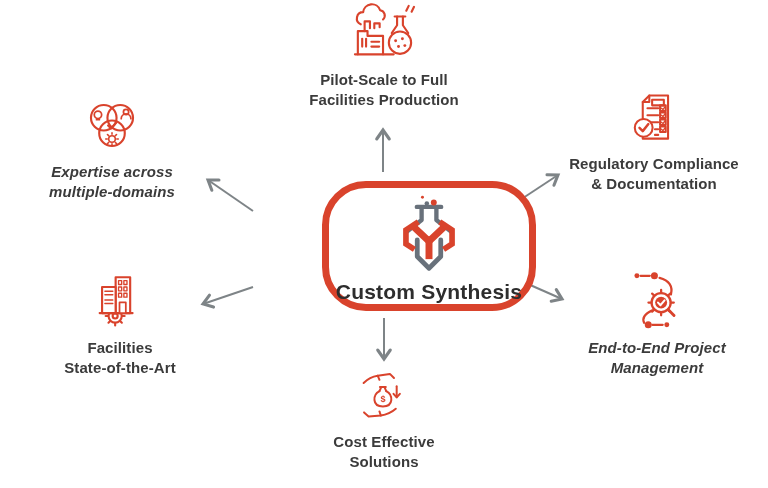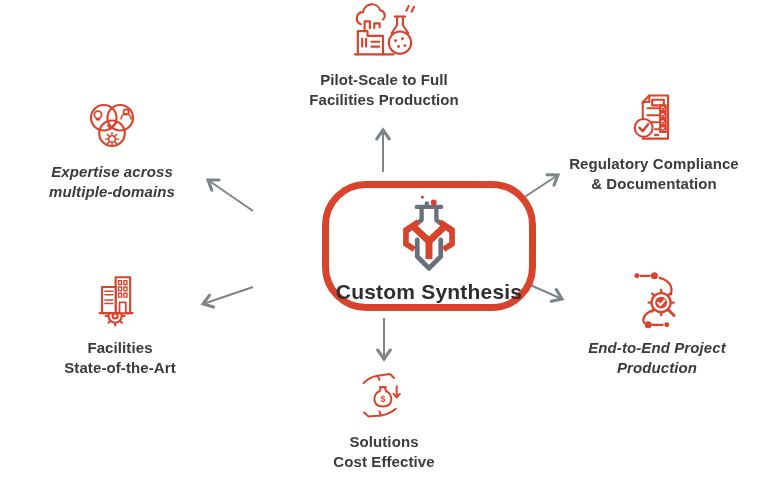--- a/index.html
+++ b/index.html
@@ -148,40 +148,40 @@
       <circle cx="36" cy="35.5" r="5.8" fill="currentColor" stroke="none"></circle>
       <path d="M33 35.5 L35.4 38 L39.3 33.3" stroke="#fff" stroke-width="2"></path>
       <path d="M43.5 43 L48.5 48" stroke-width="2.8"></path>
       <path d="M27.5 43 C19.5 46.5 17.5 51 19.5 55"></path>
       <circle cx="23.5" cy="57" r="3.4" fill="currentColor" stroke="none"></circle>
       <path d="M27.5 57 H37.5"></path>
       <circle cx="41.5" cy="57" r="2.4" fill="currentColor" stroke="none"></circle>
     </svg>
     <div class="label">
       <div>End-to-End Project</div>
-      <div>Production</div>
+      <div>Management</div>
     </div>
   </div>
 
   <div class="item" id="item-bottom">
     <svg class="icon red-icon" width="60" height="58" viewBox="0 0 64 64">
       <path d="M43 11 L38.5 6.5 L25 8.5 C18 9.5 13 13 9.5 16.5"></path>
       <path d="M25 8.5 L27 13"></path>
       <path d="M27.5 21 H34"></path>
       <path d="M27 25.5 L29 21 H32.5 L34.5 25.5"></path>
       <path d="M27 25.5 C19.5 29.5 18.5 42.5 30.8 42.5 C43 42.5 42 29.5 34.5 25.5"></path>
       <text x="30.8" y="38" class="bag-glyph">$</text>
       <path d="M46 20 V32"></path>
       <path d="M42.5 28.5 L46 32.5 L49.5 28.5"></path>
       <path d="M10 49 L15 53.5 L28.5 52.5 C35.5 51.5 41 48.5 45 45"></path>
       <path d="M28.5 52.5 L27 48"></path>
     </svg>
     <div class="label">
+      <div>Cost Effective</div>
       <div>Solutions</div>
-      <div>Cost Effective</div>
     </div>
   </div>
 
   <div class="item" id="item-bottom-left">
     <svg class="icon red-icon" width="62" height="62" viewBox="0 0 64 64">
       <g>
         <path d="M33.8 47.5 H36.8"></path>
           <path d="M31.8 52.3 L33.9 54.4"></path>
           <path d="M27 54.3 V57.3"></path>
         <path d="M22.2 52.3 L20.1 54.4"></path>

